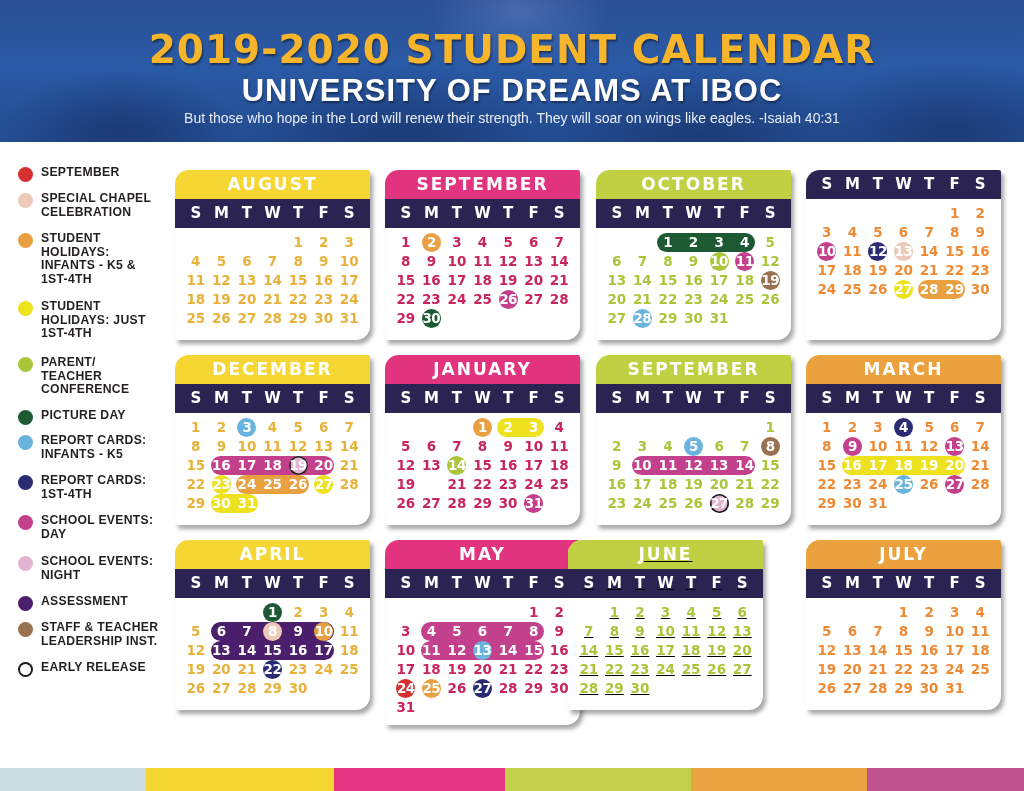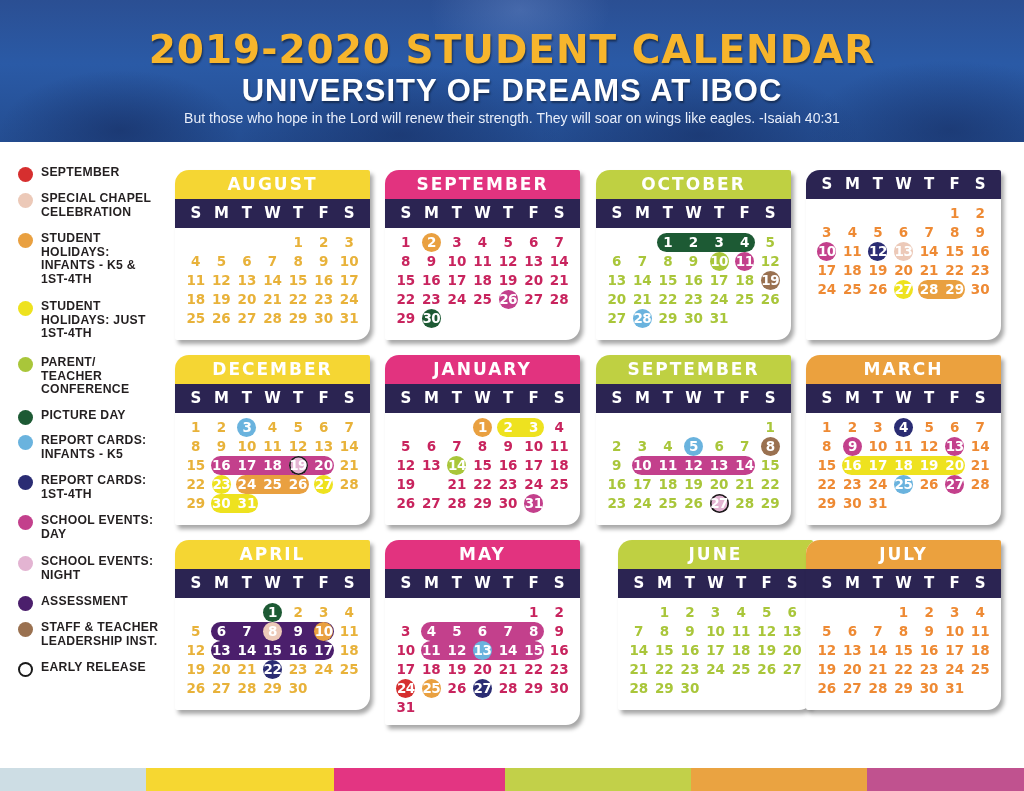--- a/index.html
+++ b/index.html
@@ -751,21 +751,21 @@
           <div class="cell" style="color: rgb(200, 36, 94);">31</div>
           <div class="cell" style="color: rgb(200, 36, 94);"></div>
           <div class="cell" style="color: rgb(200, 36, 94);"></div>
           <div class="cell" style="color: rgb(200, 36, 94);"></div>
           <div class="cell" style="color: rgb(200, 36, 94);"></div>
           <div class="cell" style="color: rgb(200, 36, 94);"></div>
           <div class="cell" style="color: rgb(200, 36, 94);"></div>
         </div>
       </div>
     </div>
-    <div class="card" style="left: 618px; top: 540px;">
+    <div class="card" style="left: 568px; top: 540px; text-decoration: underline;">
       <div class="card-title" style="background: rgb(191, 208, 66);">JUNE</div>
       <div class="card-days">
         <span>S</span>
         <span>M</span>
         <span>T</span>
         <span>W</span>
         <span>T</span>
         <span>F</span>
         <span>S</span>
       </div>

